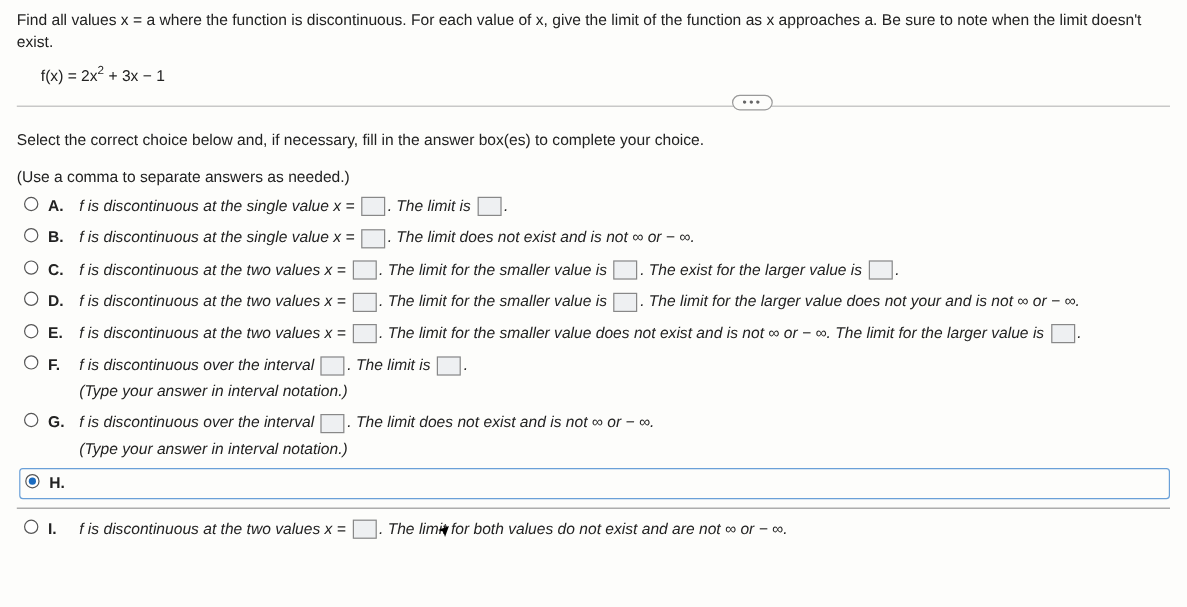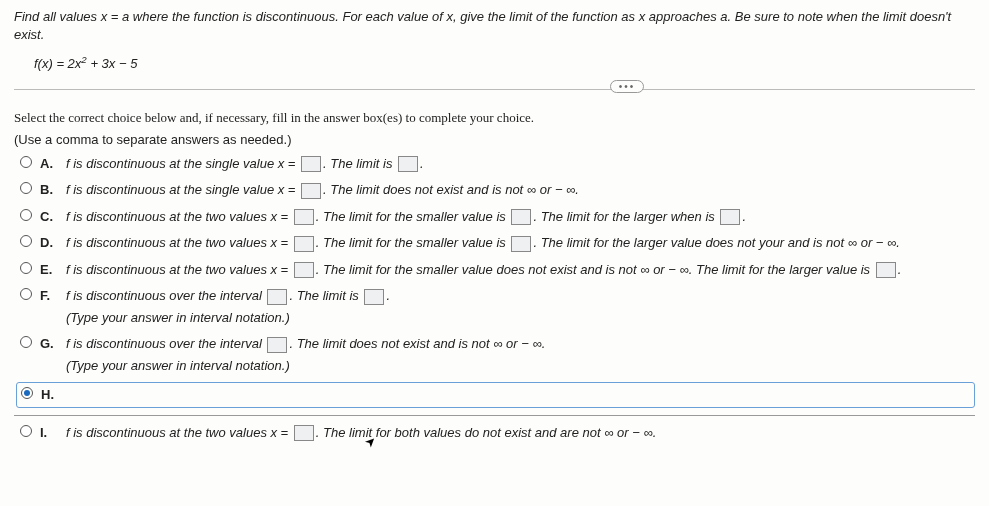--- a/index.html
+++ b/index.html
@@ -6,21 +6,21 @@
   body {
     font-family: Arial, Helvetica, sans-serif;
     font-size: 13px;
     color: #222;
     background: #fdfdfb;
     width: 989px;
     height: 506px;
     padding: 8px 14px;
     position: relative;
   }
-  .problem-top { margin-bottom: 5px; font-style: italic; }
+  .problem-top { margin-bottom: 5px; }
   .problem-statement { margin-bottom: 10px; line-height: 1.4; }
   .formula { margin: 8px 0 10px 20px; }
   sup { font-size: 0.75em; }
   .ellipsis-divider {
     position: relative;
     height: 14px;
     margin-bottom: 14px;
   }
   .ellipsis-divider::before {
     content: "";
@@ -33,21 +33,21 @@
     left: 62%;
     top: -2px;
     background: #fdfdfb;
     border: 1px solid #999;
     border-radius: 10px;
     padding: 0 8px;
     font-size: 10px;
     letter-spacing: 2px;
     color: #666;
   }
-  .instructions { margin-bottom: 6px; font-family: Liberation Serif, serif; }
+  .instructions { margin-bottom: 16px; }
   .instructions-sub { }
   .choice-row {
     display: flex;
     align-items: flex-start;
     gap: 8px;
     margin: 7px 0 7px 6px;
     line-height: 1.5;
   }
   .choice-row.selected {
     border: 1px solid #6aa0d8;
@@ -91,21 +91,21 @@
     border-top: 1px solid #999;
     margin: 6px 0 4px 0;
   }
 </style>
 </head>
 <body>
 
 <div class="problem-top">
   <div class="problem-statement">Find all values x = a where the function is discontinuous. For each value of x, give the limit of the function as x approaches a. Be sure to note when the limit doesn't exist.</div>
   <div class="formula">
-    <span>f(x) = 2x</span><sup>2</sup><span> + 3x − 5</span>
+    <span>f(x) = 2x</span><sup>2</sup><span> + 3x − 1</span>
   </div>
 </div>
 
 <div class="ellipsis-divider">
   <span class="ellipsis-pill">•••</span>
 </div>
 
 <div class="instructions">Select the correct choice below and, if necessary, fill in the answer box(es) to complete your choice.</div>
 <div class="instructions-sub">(Use a comma to separate answers as needed.)</div>
 
@@ -122,21 +122,21 @@
   <span class="choice-letter">B.</span>
   <span class="choice-body">
     <span>f is discontinuous at the single value x = </span><span class="answer-box"></span><span>. The limit does not exist and is not ∞ or − ∞.</span>
   </span>
 </div>
 
 <div class="choice-row">
   <span class="radio"></span>
   <span class="choice-letter">C.</span>
   <span class="choice-body">
-    <span>f is discontinuous at the two values x = </span><span class="answer-box"></span><span>. The limit for the smaller value is </span><span class="answer-box"></span><span>. The limit for the larger when is </span><span class="answer-box"></span><span>.</span>
+    <span>f is discontinuous at the two values x = </span><span class="answer-box"></span><span>. The limit for the smaller value is </span><span class="answer-box"></span><span>. The exist for the larger value is </span><span class="answer-box"></span><span>.</span>
   </span>
 </div>
 
 <div class="choice-row">
   <span class="radio"></span>
   <span class="choice-letter">D.</span>
   <span class="choice-body">
     <span>f is discontinuous at the two values x = </span><span class="answer-box"></span><span>. The limit for the smaller value is </span><span class="answer-box"></span><span>. The limit for the larger value does not your and is not ∞ or − ∞.</span>
   </span>
 </div>

